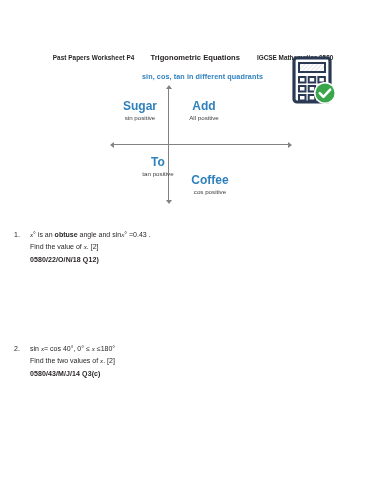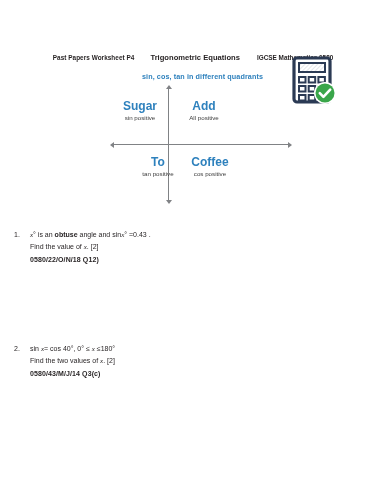--- a/index.html
+++ b/index.html
@@ -117,21 +117,21 @@
     border-right: 4px solid #808285;
   }
   .quad {
     position: absolute;
     text-align: center;
     width: 62px;
   }
   .quad-q2 { left: 4px;  top: 29px; }
   .quad-q1 { left: 68px; top: 29px; }
   .quad-q3 { left: 22px;  top: 85px; }
-  .quad-q4 { left: 74px; top: 85px; }
+  .quad-q4 { left: 74px; top: 103px; }
   .quad-word {
     font-size: 12px;
     font-weight: bold;
     color: #2e81bd;
     line-height: 11px;
   }
   .quad-sub {
     font-size: 6.2px;
     color: #3b3b3b;
     line-height: 11px;

